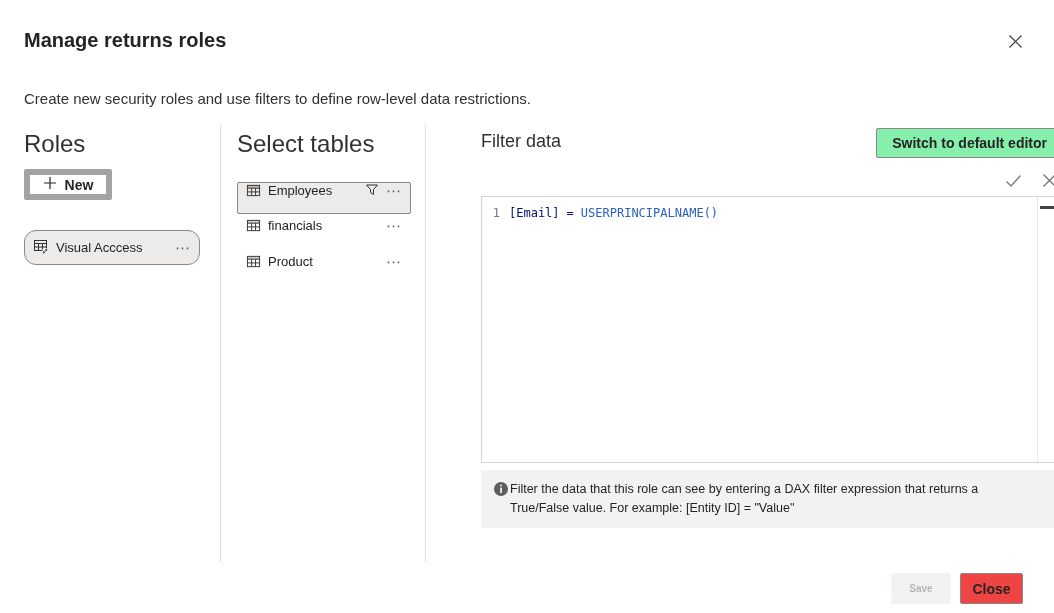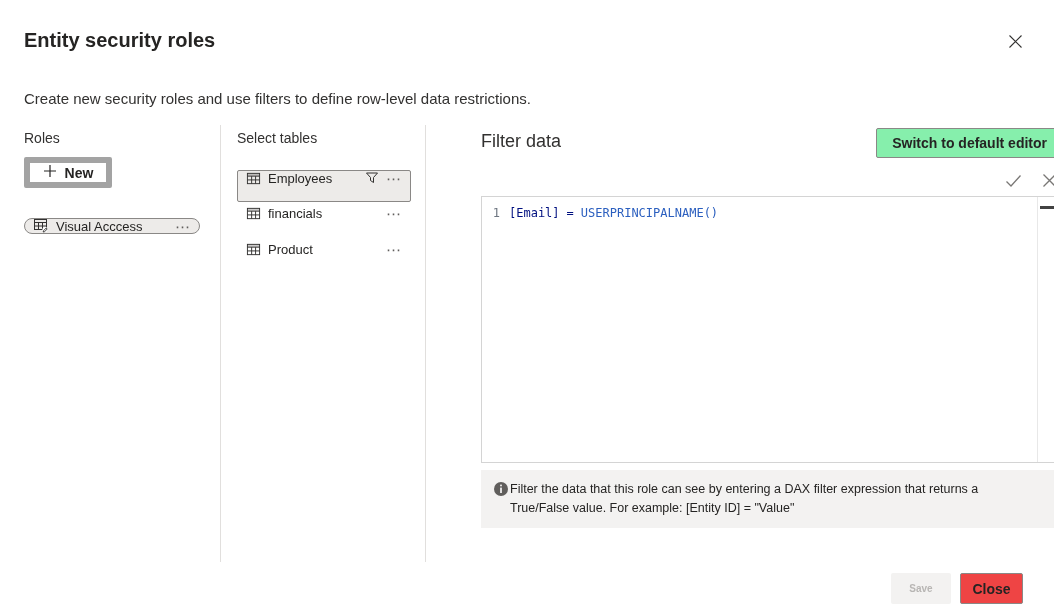--- a/index.html
+++ b/index.html
@@ -9,26 +9,26 @@
   .dialog { position: absolute; inset: 0; background: #fff; }
 
   .title { position: absolute; left: 24px; top: 29px; font-size: 20px; font-weight: 700; color: #252423; }
   .dlg-close { position: absolute; left: 1003px; top: 31px; width: 24px; height: 24px; background: none; border: none; cursor: pointer; display: flex; align-items: center; justify-content: center; }
   .subtitle { position: absolute; left: 24px; top: 90px; font-size: 15px; color: #323130; }
 
   .vdiv { position: absolute; top: 125px; height: 437px; width: 1px; background: #e1dfdd; }
   .vdiv1 { left: 220px; }
   .vdiv2 { left: 425px; }
 
-  .col-header { font-size: 14px; font-weight: 400; color: #323130; }
+  .col-header { font-size: 24px; font-weight: 400; color: #323130; }
 
   
   .roles-col { position: absolute; left: 24px; top: 130px; width: 180px; }
   .new-btn { margin-top: 11px; width: 88px; height: 31px; background: #fff; border: 6px solid #a3a3a3; border-radius: 2px; font-family: "Liberation Sans", sans-serif; font-size: 14px; font-weight: 600; color: #252423; display: flex; align-items: center; justify-content: center; gap: 8px; cursor: pointer; }
-  .role-item { margin-top: 30px; width: 176px; height: 16px; background: #edebe9; border: 1px solid #8a8886; border-radius: 12px; display: flex; align-items: center; padding: 0 8px; gap: 7px; font-size: 13px; cursor: pointer; }
+  .role-item { margin-top: 30px; width: 176px; height: 35px; background: #edebe9; border: 1px solid #8a8886; border-radius: 12px; display: flex; align-items: center; padding: 0 8px; gap: 7px; font-size: 13px; cursor: pointer; }
 
   
   .tables-col { position: absolute; left: 237px; top: 130px; width: 174px; }
   .table-row { height: 32px; display: flex; align-items: flex-start; padding: 0 9px; gap: 7px; font-size: 13px; cursor: pointer; }
   .table-row.selected { margin-top: 24px; background: #edebe9; border: 1px solid #8a8886; border-radius: 2px; padding: 0 8px; }
   .table-row.plain { margin-top: 4px; }
   .row-label { flex: 0 0 auto; }
   .spacer { flex: 1; }
   .more { color: #605e5c; font-size: 15px; letter-spacing: 1px; line-height: 1; cursor: pointer; }
 
@@ -55,21 +55,21 @@
 
   
   .save-btn { position: absolute; left: 891px; top: 573px; width: 60px; height: 31px; background: #f3f2f1; border: none; border-radius: 2px; font-family: "Liberation Sans", sans-serif; font-size: 10px; font-weight: 600; color: #b8b6b4; cursor: default; }
   .close-btn { position: absolute; left: 960px; top: 573px; width: 63px; height: 31px; background: #ef4444; border: 1px solid #8a8886; border-radius: 2px; font-family: "Liberation Sans", sans-serif; font-size: 14px; font-weight: 600; color: #252423; cursor: pointer; }
 </style>
 </head>
 <body>
 
 <div class="dialog">
 
-  <div class="title">Entity security roles</div>
+  <div class="title">Manage returns roles</div>
 
   <button class="dlg-close">
     <span>
       <svg width="15" height="15" viewBox="0 0 15 15">
           <path d="M1.5 1.5 L13.5 13.5 M13.5 1.5 L1.5 13.5" stroke="#323130" stroke-width="1.1" fill="none"></path>
         </svg>
     </span>
   </button>
 
   <div class="subtitle">Create new security roles and use filters to define row-level data restrictions.</div>

